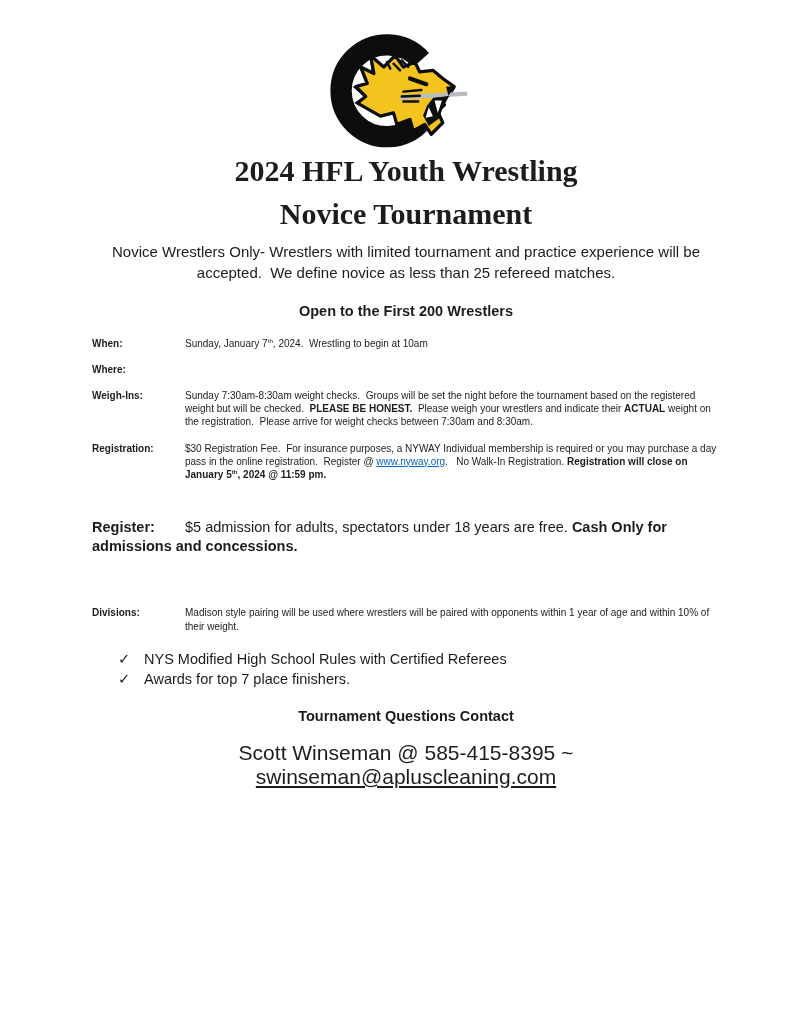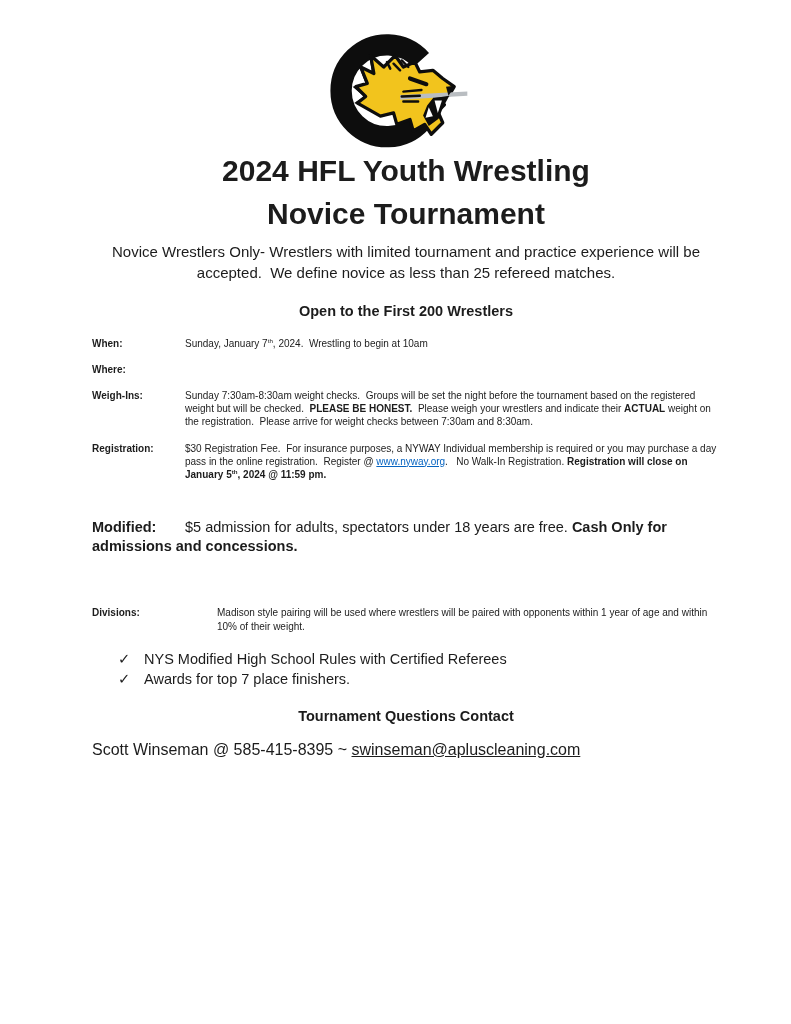--- a/index.html
+++ b/index.html
@@ -20,20 +20,21 @@
   .content{margin-left:92px;width:628px;}
 
   .logo-wrap{text-align:center;padding-top:26px;height:116px;}
 
   .title{
     text-align:center;
     font-weight:bold;
     font-size:30px;
     line-height:1.42;
     margin-top:8px;
+    font-family:Liberation Serif, serif;
   }
   .subtitle{
     text-align:center;
     font-size:15px;
     line-height:1.38;
     margin-top:7px;
     white-space:pre-wrap;
   }
   .open-line{
     text-align:center;
@@ -49,29 +50,29 @@
   .b{font-weight:bold;}
   .u{text-decoration:underline;}
   .blue{color:var(--link-blue);}
   .sup{vertical-align:super;font-size:0.62em;line-height:0;}
   span[data-interactable="true"]{cursor:pointer;}
 
   .row-registration{margin-bottom:37px;}
   .para{font-size:14.5px;line-height:1.32;margin-bottom:50px;}
   .para .lbl-inline{display:inline-block;width:93px;font-weight:bold;}
   .para .rich{white-space:pre-wrap;}
-  .row-divisions{margin-bottom:16px;gap:32px;}
+  .row-divisions{margin-bottom:16px;}
 
   .rules-label{font-size:14.5px;margin:0 0 15px;}
   ul.rules{list-style:none;margin:0 0 16px;padding:0 0 0 26px;}
   ul.rules li{font-size:14.5px;line-height:1.38;}
   .chk{display:inline-block;width:26px;}
 
   .contact-heading{text-align:center;font-weight:bold;font-size:14.5px;margin:19px 0 17px;}
-  .contact-line{font-size:16px;white-space:pre-wrap;}
+  .contact-line{text-align:center;font-size:21px;white-space:pre-wrap;}
 
   
   .c-ring{fill:none;stroke:var(--logo-black);stroke-width:26;}
   .head-back{fill:var(--logo-black);}
   .head{fill:var(--logo-yellow);stroke:var(--logo-black);stroke-width:4;stroke-linejoin:round;}
   .mouth{fill:var(--logo-black);}
   .tooth{fill:#ffffff;}
   .detail{stroke:var(--logo-black);stroke-width:5;stroke-linecap:round;fill:none;}
   .detail-thin{stroke:var(--logo-black);stroke-width:3;stroke-linecap:round;fill:none;}
   .whisker{fill:var(--whisker-gray);}
@@ -136,21 +137,21 @@
     <div class="row" data-interactable="false">
       <div class="lbl b" data-interactable="false">Weigh-Ins:</div>
       <div class="val" data-interactable="false"><span data-interactable="false">Sunday 7:30am-8:30am weight checks.  Groups will be set the night before the tournament based on the registered weight but will be checked.  </span><span class="b" data-interactable="false">PLEASE BE HONEST.</span><span data-interactable="false">  Please weigh your wrestlers and indicate their </span><span class="b" data-interactable="false">ACTUAL</span><span data-interactable="false"> weight on the registration.  Please arrive for weight checks between 7:30am and 8:30am.</span></div>
     </div>
 
     <div class="row row-registration" data-interactable="false">
       <div class="lbl b" data-interactable="false">Registration:</div>
       <div class="val" data-interactable="false"><span data-interactable="false">$30 Registration Fee.  For insurance purposes, a NYWAY Individual membership is required or you may purchase a day pass in the online registration.  Register @ </span><span class="u blue" data-interactable="true">www.nyway.org</span><span data-interactable="false">.   No Walk-In Registration. </span><span class="b" data-interactable="false">Registration will close on January 5</span><span class="b sup" data-interactable="false">th</span><span class="b" data-interactable="false">, 2024 @ 11:59 pm.</span></div>
     </div>
 
-    <div class="para" data-interactable="false"><span class="lbl-inline" data-interactable="false">Modified:</span><span class="rich" data-interactable="false"><span data-interactable="false">$5 admission for adults, spectators under 18 years are free. </span><span class="b" data-interactable="false">Cash Only for admissions and concessions.</span></span></div>
+    <div class="para" data-interactable="false"><span class="lbl-inline" data-interactable="false">Register:</span><span class="rich" data-interactable="false"><span data-interactable="false">$5 admission for adults, spectators under 18 years are free. </span><span class="b" data-interactable="false">Cash Only for admissions and concessions.</span></span></div>
 
     <div class="row row-divisions" data-interactable="false">
       <div class="lbl b" data-interactable="false">Divisions:</div>
       <div class="val" data-interactable="false"><span data-interactable="false">Madison style pairing will be used where wrestlers will be paired with opponents within 1 year of age and within 10% of their weight.</span></div>
     </div>
 
 
     <ul class="rules" data-interactable="false">
       <li data-interactable="false"><span class="chk" data-interactable="false">✓</span><span data-interactable="false">NYS Modified High School Rules with Certified Referees</span></li>
       <li data-interactable="false"><span class="chk" data-interactable="false">✓</span><span data-interactable="false">Awards for top 7 place finishers.</span></li>

